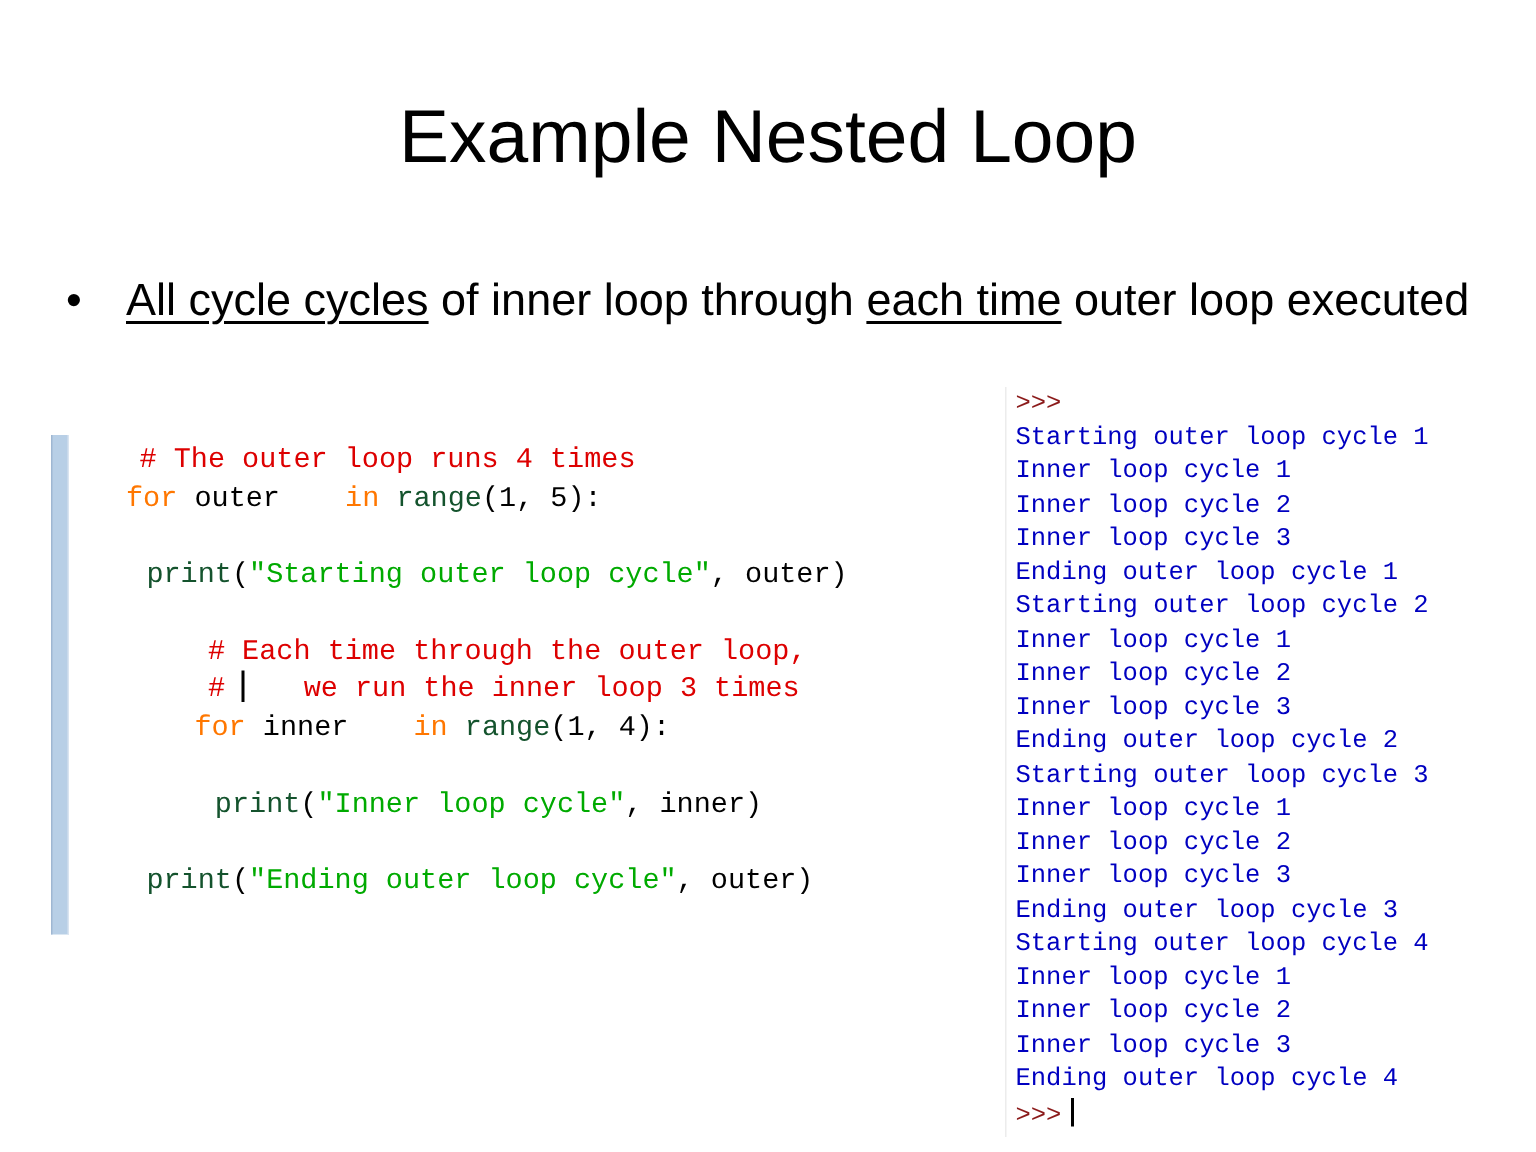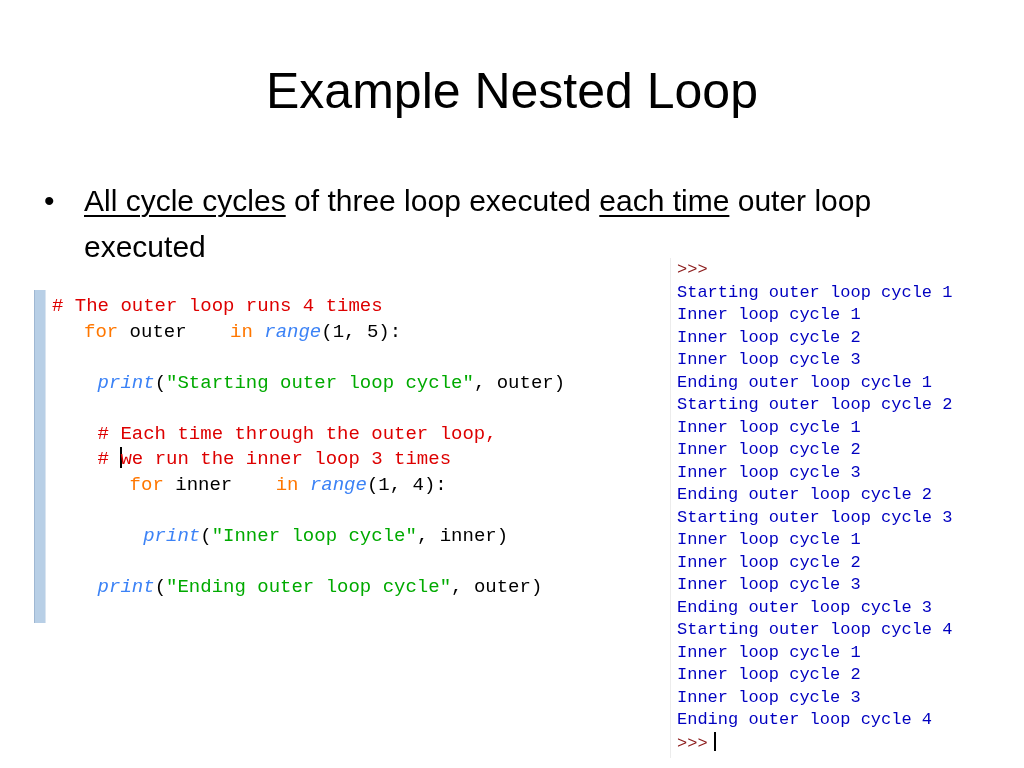--- a/index.html
+++ b/index.html
@@ -24,23 +24,23 @@
     }
     .gutter {
       position: absolute; left: 0; top: 0; width: 10px; height: 333px;
       background: #b8cfe6; border-left: 1px solid #9fb7d2; border-right: 1px solid #d9e4f0;
     }
     .code {
       position: absolute; left: 18px; top: 4px;
       font-family: "Liberation Mono", monospace; font-size: 19px; line-height: 25.5px;
       white-space: pre; color: #000;
     }
-    .c-comment { color: #dd0000; }
+    .c-comment { color: #dd0000; margin-left: 41px; }
     .c-kw { color: #ff7700; margin-left: 32px; }
-    .c-builtin { color: #3b82f6; font-style: italic; }
+    .c-builtin { color: #14532d; }
     .c-str { color: #00aa00; }
     .cursor { display: inline-block; width: 2px; height: 21px; background: #000; vertical-align: -4px; margin-right: -2px; }
 
     .shell {
       position: absolute; left: 670px; top: 258px; width: 354px; height: 500px; background: #fff;
       border-left: 1px solid #ececec;
     }
     .shell-lines {
       position: absolute; left: 6px; top: 1px;
       font-family: "Liberation Mono", monospace; font-size: 17px; line-height: 22.5px;
@@ -49,21 +49,21 @@
     .prompt { color: #8b1a1a; }
     .shell-cursor { display: inline-block; width: 2px; height: 19px; background: #000; vertical-align: -3px; margin-left: 6px; }
   </style>
 </head>
 <body>
 
 <div class="title">Example Nested Loop</div>
 
 <div class="bullet-block">
   <span class="bullet-dot">•</span>
-  <div class="bullet-text"><span class="u">All cycle cycles</span><span> of three loop executed </span><span class="u">each time</span><span> outer loop executed</span></div>
+  <div class="bullet-text"><span class="u">All cycle cycles</span><span> of inner loop through </span><span class="u">each time</span><span> outer loop executed</span></div>
 </div>
 
 <div class="editor">
   <div class="gutter"></div>
   <div class="code"><div><span class="c-comment"># The outer loop runs 4 times</span></div><div><span class="c-kw">for</span><span> outer </span><span class="c-kw">in</span><span> </span><span class="c-builtin">range</span><span>(1, 5):</span></div><div> </div><div><span>    </span><span class="c-builtin">print</span><span>(</span><span class="c-str">"Starting outer loop cycle"</span><span>, outer)</span></div><div> </div><div><span>    </span><span class="c-comment"># Each time through the outer loop,</span></div><div><span>    </span><span class="c-comment"># </span><span class="cursor"></span><span class="c-comment">we run the inner loop 3 times</span></div><div><span>    </span><span class="c-kw">for</span><span> inner </span><span class="c-kw">in</span><span> </span><span class="c-builtin">range</span><span>(1, 4):</span></div><div> </div><div><span>        </span><span class="c-builtin">print</span><span>(</span><span class="c-str">"Inner loop cycle"</span><span>, inner)</span></div><div> </div><div><span>    </span><span class="c-builtin">print</span><span>(</span><span class="c-str">"Ending outer loop cycle"</span><span>, outer)</span></div></div>
 </div>
 
 <div class="shell">
   <div class="shell-lines"><div class="prompt">&gt;&gt;&gt;</div><div>Starting outer loop cycle 1</div><div>Inner loop cycle 1</div><div>Inner loop cycle 2</div><div>Inner loop cycle 3</div><div>Ending outer loop cycle 1</div><div>Starting outer loop cycle 2</div><div>Inner loop cycle 1</div><div>Inner loop cycle 2</div><div>Inner loop cycle 3</div><div>Ending outer loop cycle 2</div><div>Starting outer loop cycle 3</div><div>Inner loop cycle 1</div><div>Inner loop cycle 2</div><div>Inner loop cycle 3</div><div>Ending outer loop cycle 3</div><div>Starting outer loop cycle 4</div><div>Inner loop cycle 1</div><div>Inner loop cycle 2</div><div>Inner loop cycle 3</div><div>Ending outer loop cycle 4</div><div><span class="prompt">&gt;&gt;&gt;</span><span class="shell-cursor"></span></div></div>
 </div>

